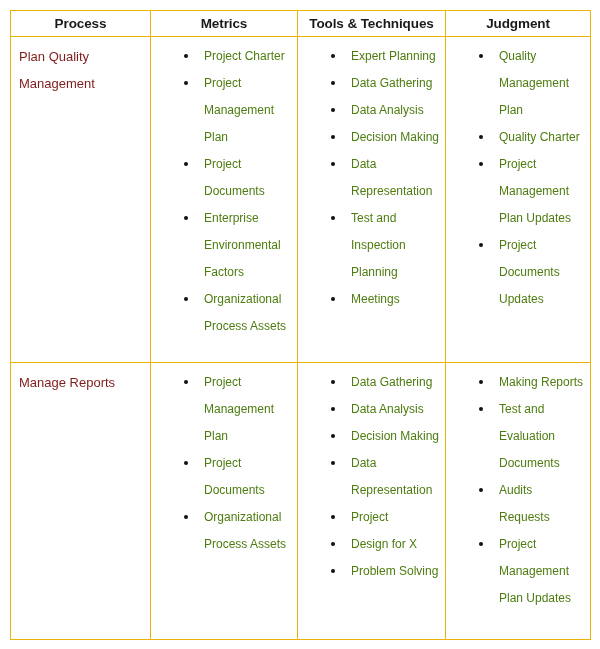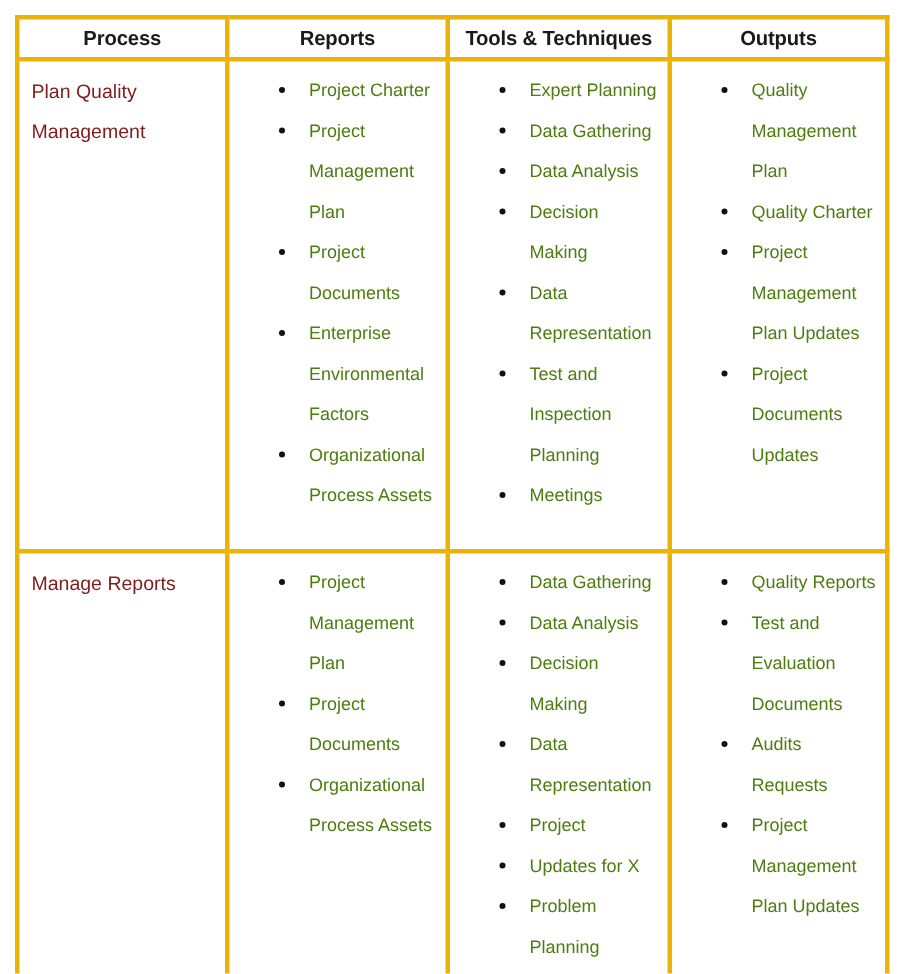--- a/index.html
+++ b/index.html
@@ -22,21 +22,21 @@
   .itto-table {
     position: absolute;
     left: 10px;
     top: 10px;
     width: 580px;
     border-collapse: collapse;
     table-layout: fixed;
   }
   .itto-table th,
   .itto-table td {
-    border: 3px solid #eab308;
+    border: 1px solid #eab308;
     vertical-align: top;
     padding: 0;
     background: #ffffff;
   }
   .itto-table th {
     height: 25px;
     text-align: center;
     font-size: 13.5px;
     font-weight: bold;
     color: #1a1a1a;
@@ -94,23 +94,23 @@
     <colgroup>
       <col class="c-process">
       <col class="c-inputs">
       <col class="c-tools">
       <col class="c-outputs">
     </colgroup>
 
     <thead>
       <tr>
         <th>Process</th>
-        <th>Reports</th>
+        <th>Metrics</th>
         <th>Tools &amp; Techniques</th>
-        <th>Outputs</th>
+        <th>Judgment</th>
       </tr>
     </thead>
 
     <tbody>
 
       <tr class="row-body">
         <td>
           <div class="cell-inner">
             <div class="plain-line">Plan Quality</div>
             <div class="plain-line">Management</div>
@@ -168,29 +168,29 @@
           </div>
         </td>
         <td>
           <div class="cell-inner list-cell">
             <ul class="bullets">
               <li><span class="bullet-dot"></span><span>Data Gathering</span></li>
               <li><span class="bullet-dot"></span><span>Data Analysis</span></li>
               <li><span class="bullet-dot"></span><span>Decision Making</span></li>
               <li><span class="bullet-dot"></span><span>Data Representation</span></li>
               <li><span class="bullet-dot"></span><span>Project</span></li>
-              <li><span class="bullet-dot"></span><span>Updates for X</span></li>
-              <li><span class="bullet-dot"></span><span>Problem Planning</span></li>
-            </ul>
-          </div>
-        </td>
-        <td>
-          <div class="cell-inner list-cell">
-            <ul class="bullets">
-              <li><span class="bullet-dot"></span><span>Quality Reports</span></li>
+              <li><span class="bullet-dot"></span><span>Design for X</span></li>
+              <li><span class="bullet-dot"></span><span>Problem Solving</span></li>
+            </ul>
+          </div>
+        </td>
+        <td>
+          <div class="cell-inner list-cell">
+            <ul class="bullets">
+              <li><span class="bullet-dot"></span><span>Making Reports</span></li>
               <li><span class="bullet-dot"></span><span>Test and Evaluation Documents</span></li>
               <li><span class="bullet-dot"></span><span>Audits Requests</span></li>
               <li><span class="bullet-dot"></span><span>Project Management Plan Updates</span></li>
             </ul>
           </div>
         </td>
       </tr>
 
     </tbody>
   </table>

